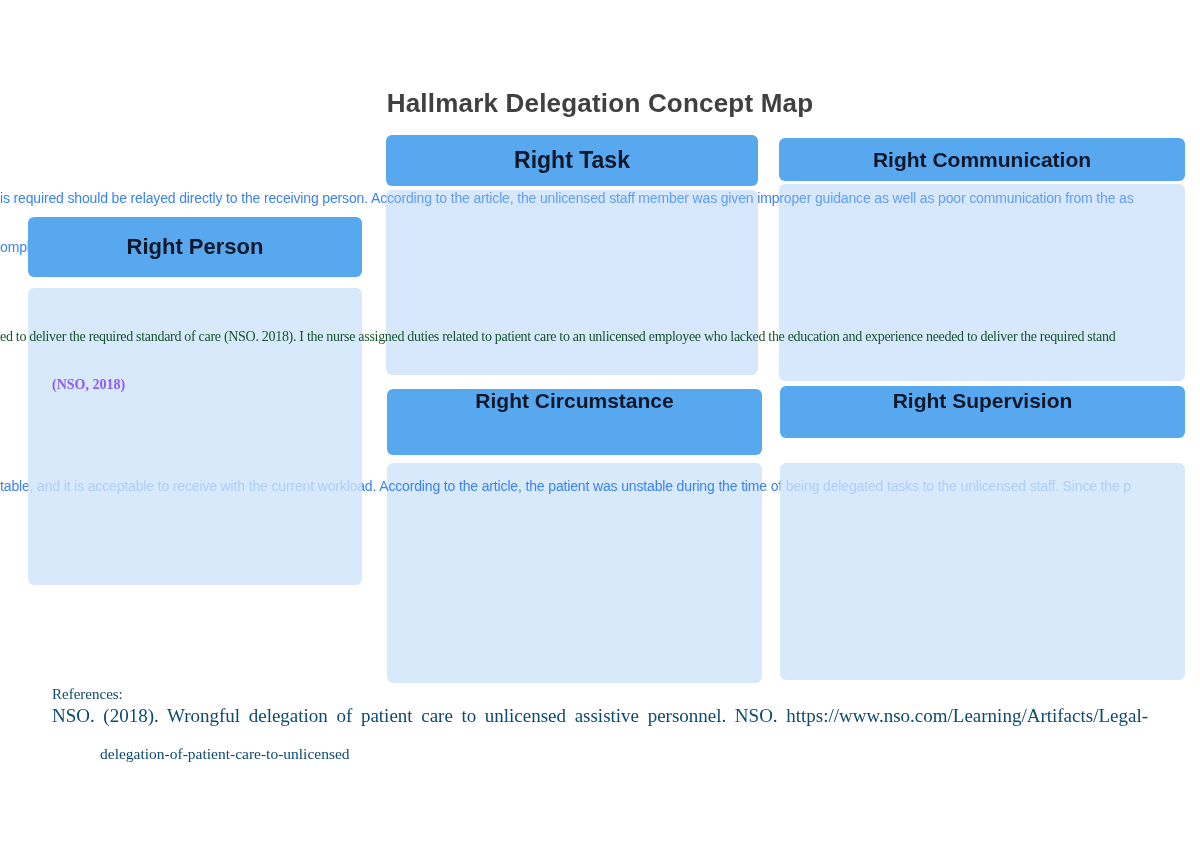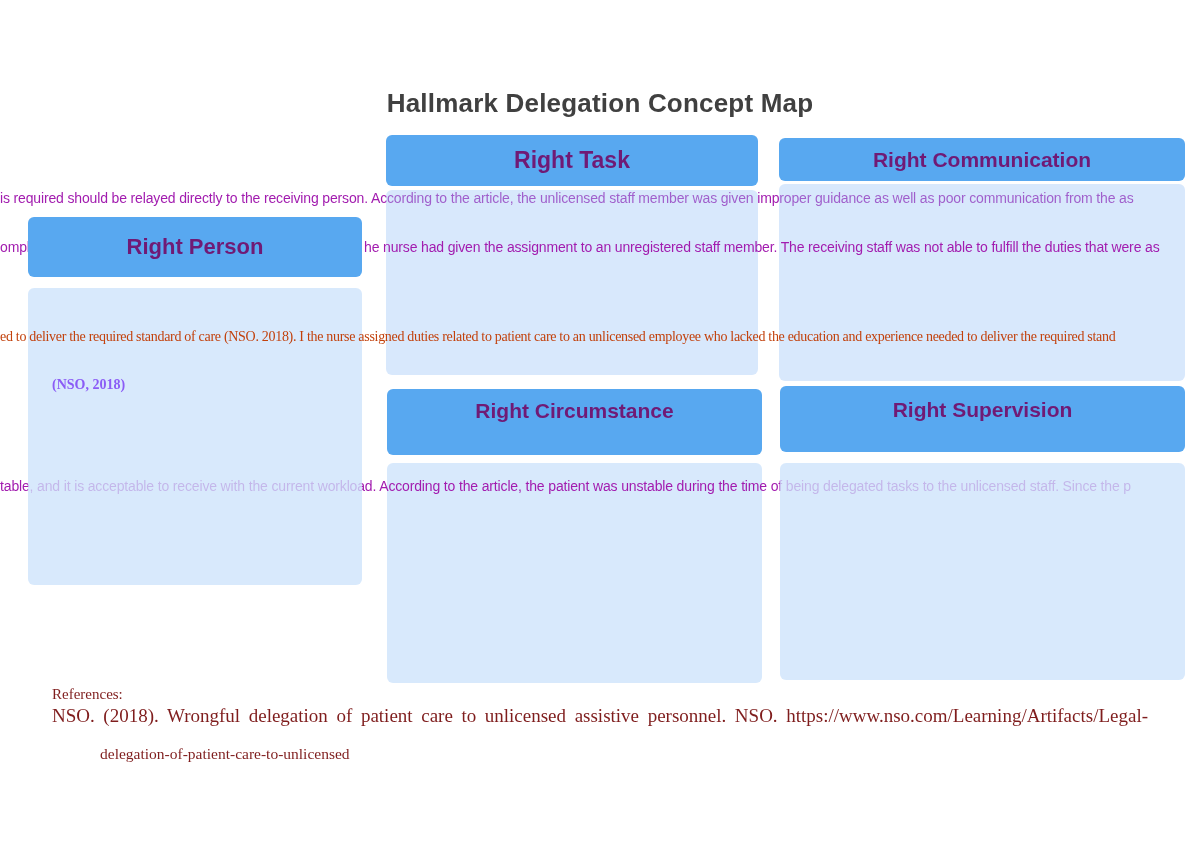--- a/index.html
+++ b/index.html
@@ -6,58 +6,58 @@
   .page{
     position:relative;width:1200px;height:849px;background:#ffffff;
     overflow:hidden;font-family:"Liberation Sans",sans-serif;
   }
   .doc-title{
     position:absolute;top:88px;left:0;width:100%;text-align:center;
     font-size:26px;font-weight:700;color:#404040;letter-spacing:.2px;
     font-family:"Liberation Sans",sans-serif;
   }
   .header-box{
-    position:absolute;background:#58a8f0;border-radius:6px;color:#701a75;
+    position:absolute;background:#58a8f0;border-radius:6px;color:#0f172a;
     font-weight:700;display:flex;justify-content:center;align-items:center;
     z-index:6;font-family:"Liberation Sans",sans-serif;
   }
   .header-box.top-align{align-items:flex-start;}
   .content-box{position:absolute;border-radius:6px;}
   .content-light{background:rgba(158,198,248,0.40);z-index:3;}   
   .content-strong{background:rgba(205,227,251,0.78);z-index:3;}  
   .content-solid{background:#d8e9fc;z-index:1;}
   .ovl{
-    position:absolute;white-space:nowrap;color:#a21caf;
+    position:absolute;white-space:nowrap;color:#3b82f6;
     font-size:14px;line-height:15px;letter-spacing:-0.15px;
     font-family:"Liberation Sans",sans-serif;
   }
   .under{z-index:2;}   
   .over{z-index:4;margin-top:29px;}    
   .serif{
     font-family:"Liberation Serif",serif;font-size:14px;line-height:16px;
-    letter-spacing:-0.3px;color:#c2410c;
+    letter-spacing:-0.3px;color:#14532d;
   }
   .citation{
     position:absolute;left:52px;top:377px;z-index:4;font-weight:700;
     font-size:14px;color:#8b5cf6;font-family:Liberation Serif, serif;
   }
-  .ref{position:absolute;font-family:"Liberation Serif",serif;color:#7f1d1d;z-index:5;}
+  .ref{position:absolute;font-family:"Liberation Serif",serif;color:#0c4a6e;z-index:5;}
   .ref-heading{left:52px;top:686px;font-size:15px;}
   .ref-line1{
     left:52px;top:705px;width:1096px;font-size:19px;white-space:nowrap;
     text-align:justify;text-align-last:justify;white-space:normal;
     height:22px;overflow:hidden;
   }
   .ref-line2{left:100px;top:745px;font-size:15.5px;}
   
   #hb-task{left:386px;top:135px;width:372px;height:51px;font-size:23px;}
   #hb-comm{left:779px;top:138px;width:406px;height:43px;font-size:21px;}
   #hb-person{left:28px;top:217px;width:334px;height:60px;font-size:22px;}
-  #hb-circ{left:387px;top:389px;width:375px;height:66px;font-size:21px;padding-top:10px;box-sizing:border-box;}
-  #hb-supv{left:780px;top:386px;width:405px;height:66px;font-size:21px;padding-top:12px;box-sizing:border-box;}
+  #hb-circ{left:387px;top:389px;width:375px;height:66px;font-size:21px;box-sizing:border-box;}
+  #hb-supv{left:780px;top:386px;width:405px;height:52px;font-size:21px;padding-top:3px;box-sizing:border-box;}
   
   #cb-task{left:386px;top:190px;width:372px;height:185px;}
   #cb-comm{left:779px;top:184px;width:406px;height:197px;}
   #cb-person{left:28px;top:288px;width:334px;height:297px;}
   #cb-circ{left:387px;top:463px;width:375px;height:220px;}
   #cb-supv{left:780px;top:463px;width:405px;height:217px;}
   
   #ln-comm1{left:0;top:191px;}
   #ln-comm2a{left:0;top:211px;}
   #ln-comm2b{left:364px;top:211px;}
@@ -73,21 +73,20 @@
   <div class="doc-title">Hallmark Delegation Concept Map</div>
 
   <div class="content-box content-solid" id="cb-circ"></div>
   <div class="content-box content-light" id="cb-task"></div>
   <div class="content-box content-light" id="cb-comm"></div>
   <div class="content-box content-strong" id="cb-person"></div>
   <div class="content-box content-strong" id="cb-supv"></div>
 
   <div class="ovl under" id="ln-comm1">is required should be relayed directly to the receiving person. According to the article, the unlicensed staff member was given improper guidance as well as poor communication from the as</div>
   <div class="ovl over" id="ln-comm2a">ompl</div>
-  <div class="ovl over" id="ln-comm2b">he nurse had given the assignment to an unregistered staff member. The receiving staff was not able to fulfill the duties that were as</div>
   <div class="ovl serif over" id="ln-person">ed to deliver the required standard of care (NSO. 2018). I the nurse assigned duties related to patient care to an unlicensed employee who lacked the education and experience needed to deliver the required stand</div>
   <div class="ovl under" id="ln-circ">table, and it is acceptable to receive with the current workload. According to the article, the patient was unstable during the time of being delegated tasks to the unlicensed staff. Since the p</div>
 
   <div class="citation">(NSO, 2018)</div>
 
   <div class="header-box" id="hb-task">
     <span>Right Task</span>
   </div>
   <div class="header-box" id="hb-comm">
     <span>Right Communication</span>

